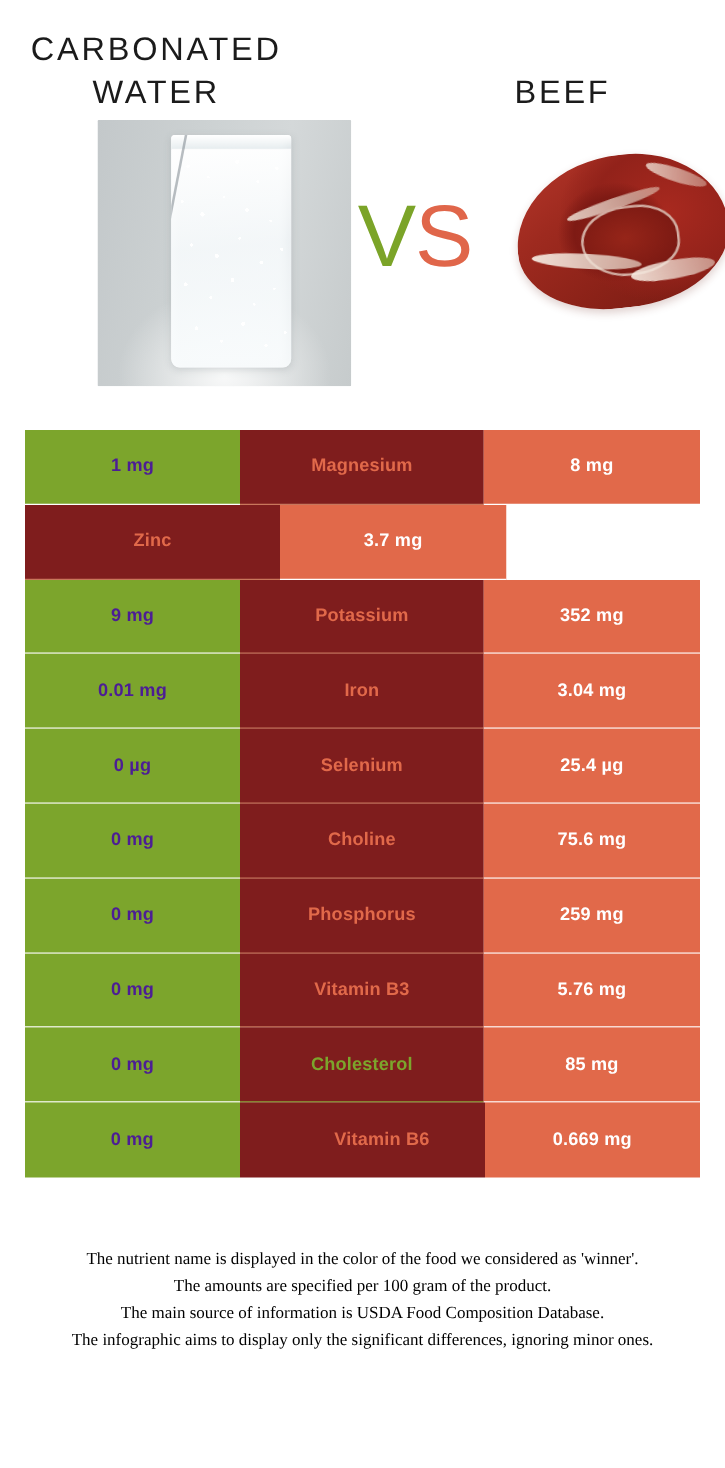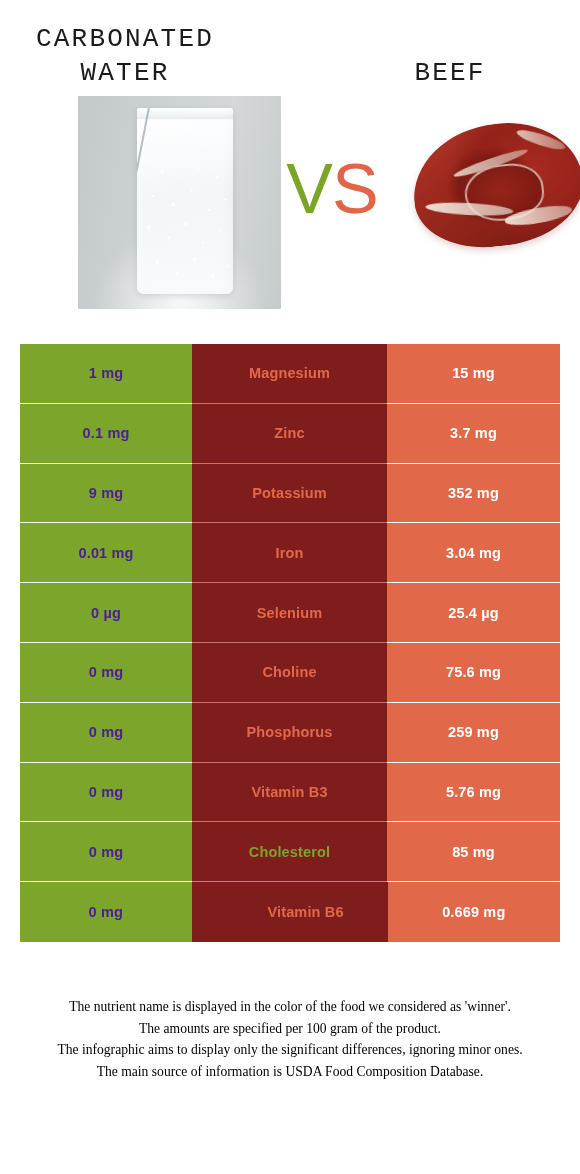--- a/index.html
+++ b/index.html
@@ -15,21 +15,21 @@
     position: relative;
   }
 
   
   .header {
     position: relative;
     height: 96px;
   }
   .title {
     position: absolute;
-    font-family: Liberation Mono, monospace;
+    font-family: Liberation Sans, sans-serif;
     font-weight: 300;
     font-size: 26px;
     letter-spacing: 2.2px;
     color: #1b1b1b;
     text-transform: uppercase;
     line-height: 34px;
     text-align: center;
     white-space: pre-line;
   }
   .title-left {
@@ -327,24 +327,23 @@
     </div>
   </div>
 </div>
 
 <div class="table" id="table-root">
     <div class="row">
       <div class="cell cell-left">1 mg</div>
       <div class="cell cell-mid">
         <span class="nutrient-beef">Magnesium</span>
       </div>
-      <div class="cell cell-right">15 mg</div>
-    </div>
-    <div class="row">
-      <div class="cell cell-left">0.1 mg</div>
+      <div class="cell cell-right">8 mg</div>
+    </div>
+    <div class="row">
       <div class="cell cell-mid">
         <span class="nutrient-beef">Zinc</span>
       </div>
       <div class="cell cell-right">3.7 mg</div>
     </div>
     <div class="row">
       <div class="cell cell-left">9 mg</div>
       <div class="cell cell-mid">
         <span class="nutrient-beef">Potassium</span>
       </div>
@@ -397,15 +396,15 @@
       <div class="cell cell-mid">
         <span class="nutrient-beef">Vitamin B6</span>
       </div>
       <div class="cell cell-right">0.669 mg</div>
     </div>
   </div>
 
 <div class="footer">
   <p>The nutrient name is displayed in the color of the food we considered as 'winner'.</p>
   <p>The amounts are specified per 100 gram of the product.</p>
+  <p>The main source of information is USDA Food Composition Database.</p>
   <p>The infographic aims to display only the significant differences, ignoring minor ones.</p>
-  <p>The main source of information is USDA Food Composition Database.</p>
 </div>
 
 </body></html>

